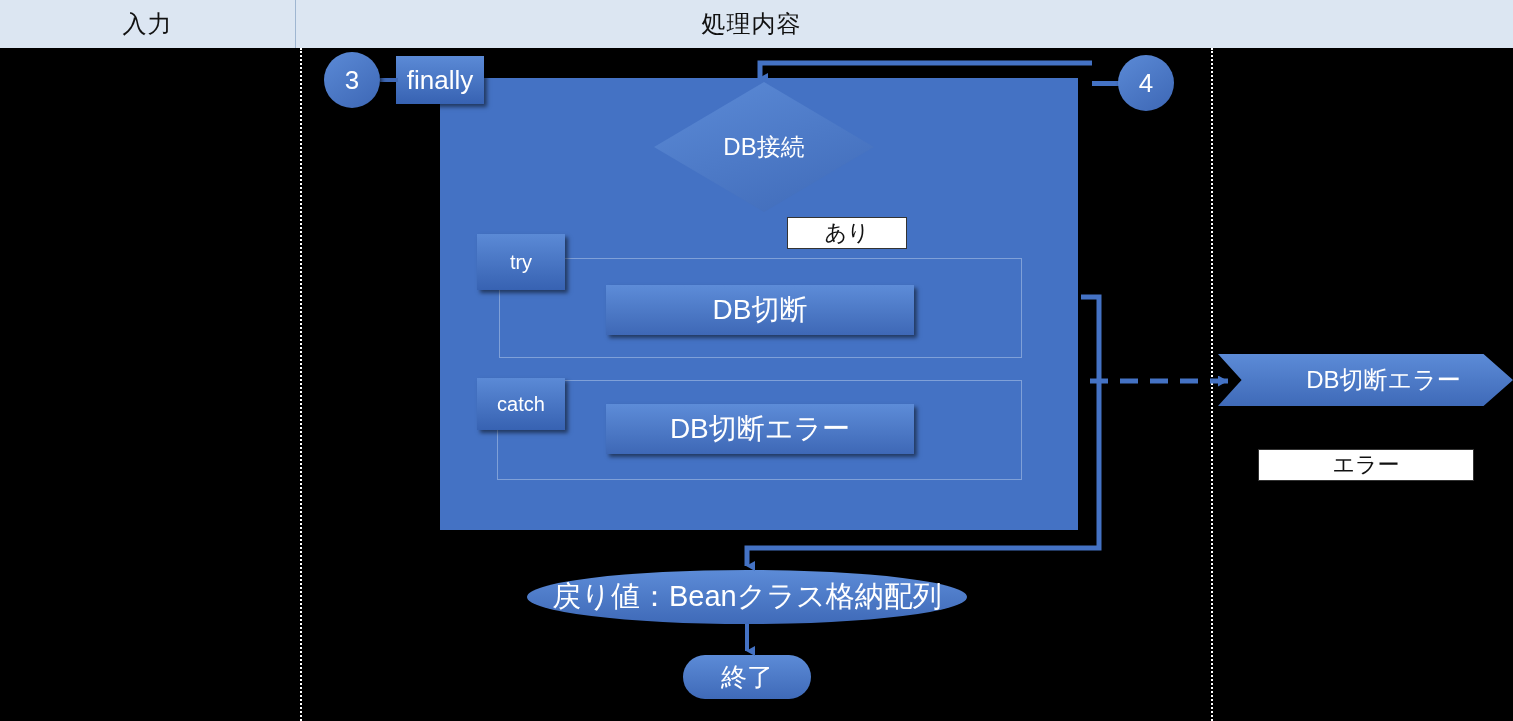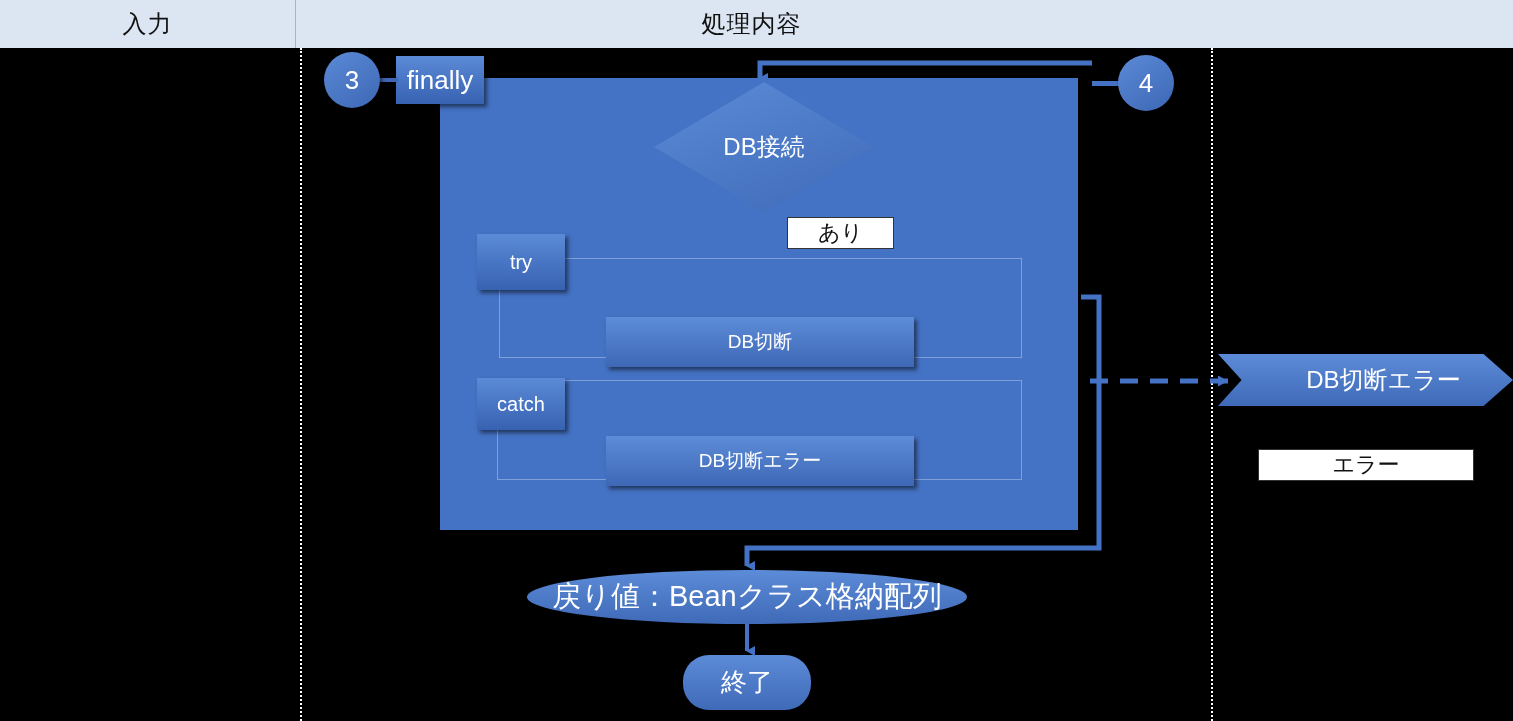--- a/index.html
+++ b/index.html
@@ -153,41 +153,40 @@
   }
 
   
   .proc-box {
     position: absolute;
     background: linear-gradient(180deg, #5d8cd8 0%, #3e68b6 100%);
     color: #ffffff;
     display: flex;
     align-items: center;
     justify-content: center;
-    font-size: 19px;
+    font-size: 28px;
     box-shadow: 3px 3px 4px rgba(0,0,0,0.5);
     z-index: 9;
-    margin-top: 32px;
   }
   #box-disconnect    { left: 606px; top: 285px; width: 308px; height: 50px; }
   #box-disconnect-err{ left: 606px; top: 404px; width: 308px; height: 50px; }
 
   
   .white-label {
     position: absolute;
     background: #ffffff;
     border: 1px solid #333333;
     color: #111111;
     display: flex;
     align-items: center;
     justify-content: center;
     font-size: 22px;
     z-index: 11;
   }
-  #label-ari   { left: 787px; top: 217px; width: 107px; height: 32px; }
+  #label-ari   { left: 787px; top: 217px; width: 120px; height: 32px; }
   #label-error { left: 1258px; top: 421px; width: 216px; height: 32px; margin-top: 28px; }
 
   
   #out-shape {
     position: absolute;
     left: 1218px; top: 354px;
     width: 295px; height: 52px;
     z-index: 10;
   }
   #out-shape .oshape {
@@ -215,21 +214,21 @@
     display: flex; align-items: center; justify-content: center;
     font-size: 29px;
     box-shadow: 2px 2px 4px rgba(0,0,0,0.5);
     z-index: 9;
   }
 
   
   #terminator-end {
     position: absolute;
     left: 683px; top: 655px;
-    width: 128px; height: 55px;
+    width: 128px; height: 44px;
     border-radius: 26px;
     background: linear-gradient(180deg, #5c8bd7 0%, #3f6ab8 100%);
     color: #ffffff;
     display: flex; align-items: center; justify-content: center;
     font-size: 26px;
     box-shadow: 2px 2px 4px rgba(0,0,0,0.5);
     z-index: 9;
   }
 
   

